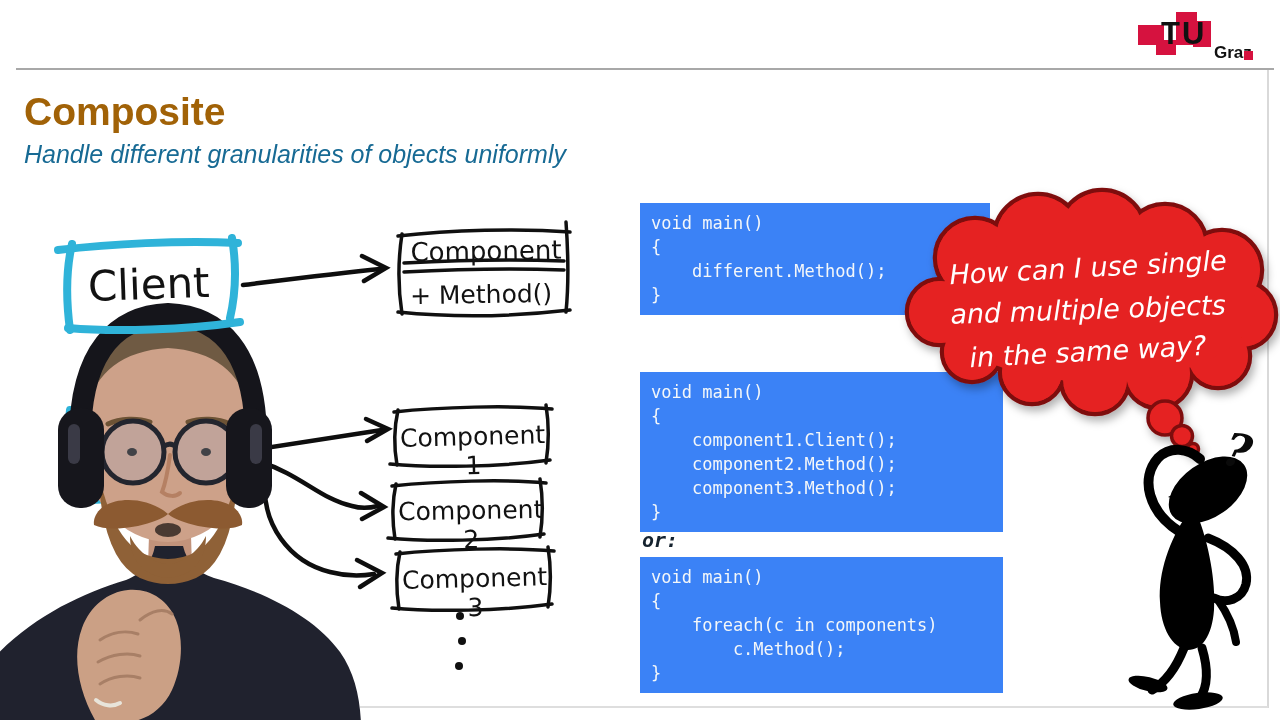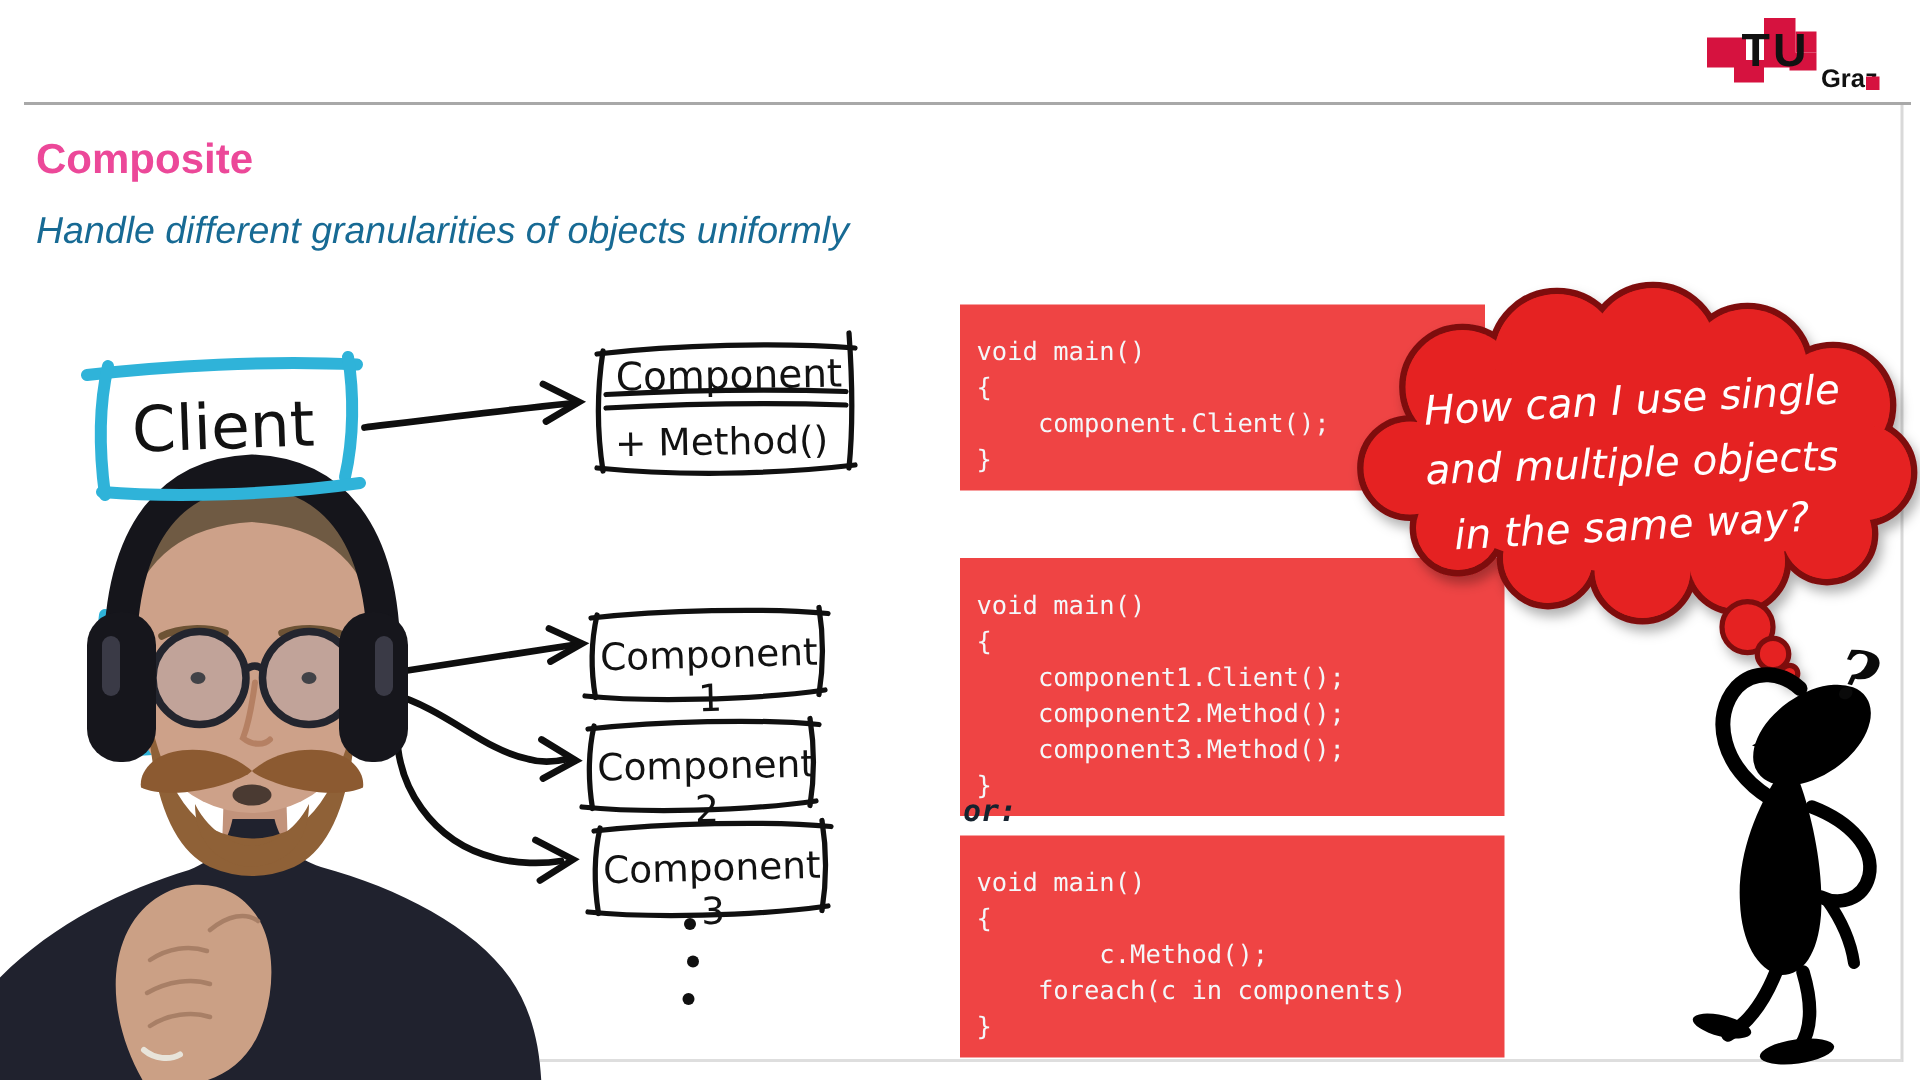--- a/index.html
+++ b/index.html
@@ -9,35 +9,35 @@
   .layer{position:absolute;left:0;top:0;width:1280px;height:720px;}
   .z1{z-index:1}.z2{z-index:2}.z4{z-index:4}
 
   
   .rule{position:absolute;left:16px;top:68px;width:1258px;height:2px;background:#a8a8a8;z-index:2;}
   .logo-tu{position:absolute;left:1161px;top:16px;font-weight:bold;font-size:31px;color:#111;
            letter-spacing:2px;z-index:2;}
   .logo-graz{position:absolute;left:1214px;top:43px;font-weight:bold;font-size:17px;color:#111;z-index:2;}
   .logo-sq{position:absolute;left:1244px;top:51px;width:9px;height:9px;background:#d6123f;z-index:2;}
 
-  .title{position:absolute;left:24px;top:90px;font-size:28px;font-weight:bold;color:#ec4899;z-index:2;}
+  .title{position:absolute;left:24px;top:90px;font-size:39px;font-weight:bold;color:#a16207;z-index:2;}
   .subtitle{position:absolute;left:24px;top:140px;font-size:25px;font-style:italic;color:#176a94;z-index:2;}
 
   
   .hand{font-family:"DejaVu Sans",sans-serif;color:#121212;z-index:2;position:absolute;}
   .client-label{left:88px;top:260px;font-size:42px;transform:rotate(-2deg);}
   .uml-name{left:408px;top:236px;width:156px;text-align:center;font-size:26px;transform:rotate(-1deg);}
   .uml-method{left:410px;top:280px;font-size:25px;transform:rotate(-1deg);}
   .comp1{left:400px;top:422px;width:146px;text-align:center;font-size:25px;transform:rotate(-1.5deg);}
   .comp2{left:398px;top:496px;width:146px;text-align:center;font-size:25px;transform:rotate(-1deg);}
   .comp3{left:402px;top:564px;width:146px;text-align:center;font-size:25px;transform:rotate(-1.5deg);}
 
   
-  .code{position:absolute;background:#ef4444;color:#f4f7f9;font-family:"DejaVu Sans Mono",monospace;
-        font-size:17px;line-height:24px;padding:20px 0 8px 11px;z-index:3;}
+  .code{position:absolute;background:#3b82f6;color:#f4f7f9;font-family:"DejaVu Sans Mono",monospace;
+        font-size:17px;line-height:24px;padding:8px 0 8px 11px;z-index:3;}
   .cb1{left:640px;top:203px;width:339px;}
   .cb2{left:640px;top:372px;width:352px;}
   .cb3{left:640px;top:557px;width:352px;}
   .cl{white-space:pre;}
   .or-label{position:absolute;left:642px;top:528px;font-family:"DejaVu Sans Mono",monospace;
             font-style:italic;font-weight:600;font-size:20px;color:#15222e;z-index:3;}
 
   
   .cloud-line{position:absolute;width:380px;left:898px;text-align:center;color:#ffffff;
               font-family:"DejaVu Sans",sans-serif;font-style:italic;font-size:27px;z-index:5;}
@@ -177,37 +177,37 @@
   <div class="hand client-label">Client</div>
   <div class="hand uml-name">Component</div>
   <div class="hand uml-method">+ Method()</div>
   <div class="hand comp1">Component 1</div>
   <div class="hand comp2">Component 2</div>
   <div class="hand comp3">Component 3</div>
 
   <div class="code cb1">
     <div class="cl">void main()</div>
     <div class="cl">{</div>
-    <div class="cl">    component.Client();</div>
+    <div class="cl">    different.Method();</div>
     <div class="cl">}</div>
   </div>
   <div class="code cb2">
     <div class="cl">void main()</div>
     <div class="cl">{</div>
     <div class="cl">    component1.Client();</div>
     <div class="cl">    component2.Method();</div>
     <div class="cl">    component3.Method();</div>
     <div class="cl">}</div>
   </div>
   <div class="or-label">or:</div>
   <div class="code cb3">
     <div class="cl">void main()</div>
     <div class="cl">{</div>
+    <div class="cl">    foreach(c in components)</div>
     <div class="cl">        c.Method();</div>
-    <div class="cl">    foreach(c in components)</div>
     <div class="cl">}</div>
   </div>
 
   <svg class="layer z4" viewBox="0 0 1280 720">
     <defs>
       <filter id="cloudshadow" x="-20%" y="-20%" width="140%" height="140%">
         <feDropShadow dx="3" dy="5" stdDeviation="4" flood-color="#000" flood-opacity="0.3"></feDropShadow>
       </filter>
     </defs>
     <g filter="url(#cloudshadow)">

